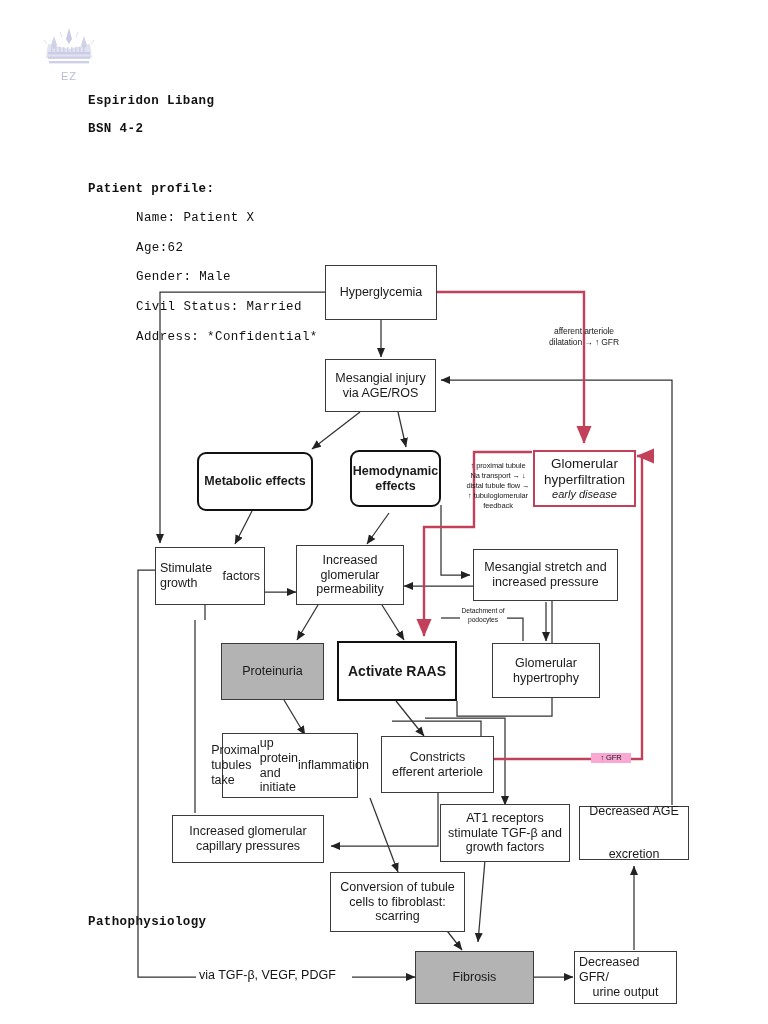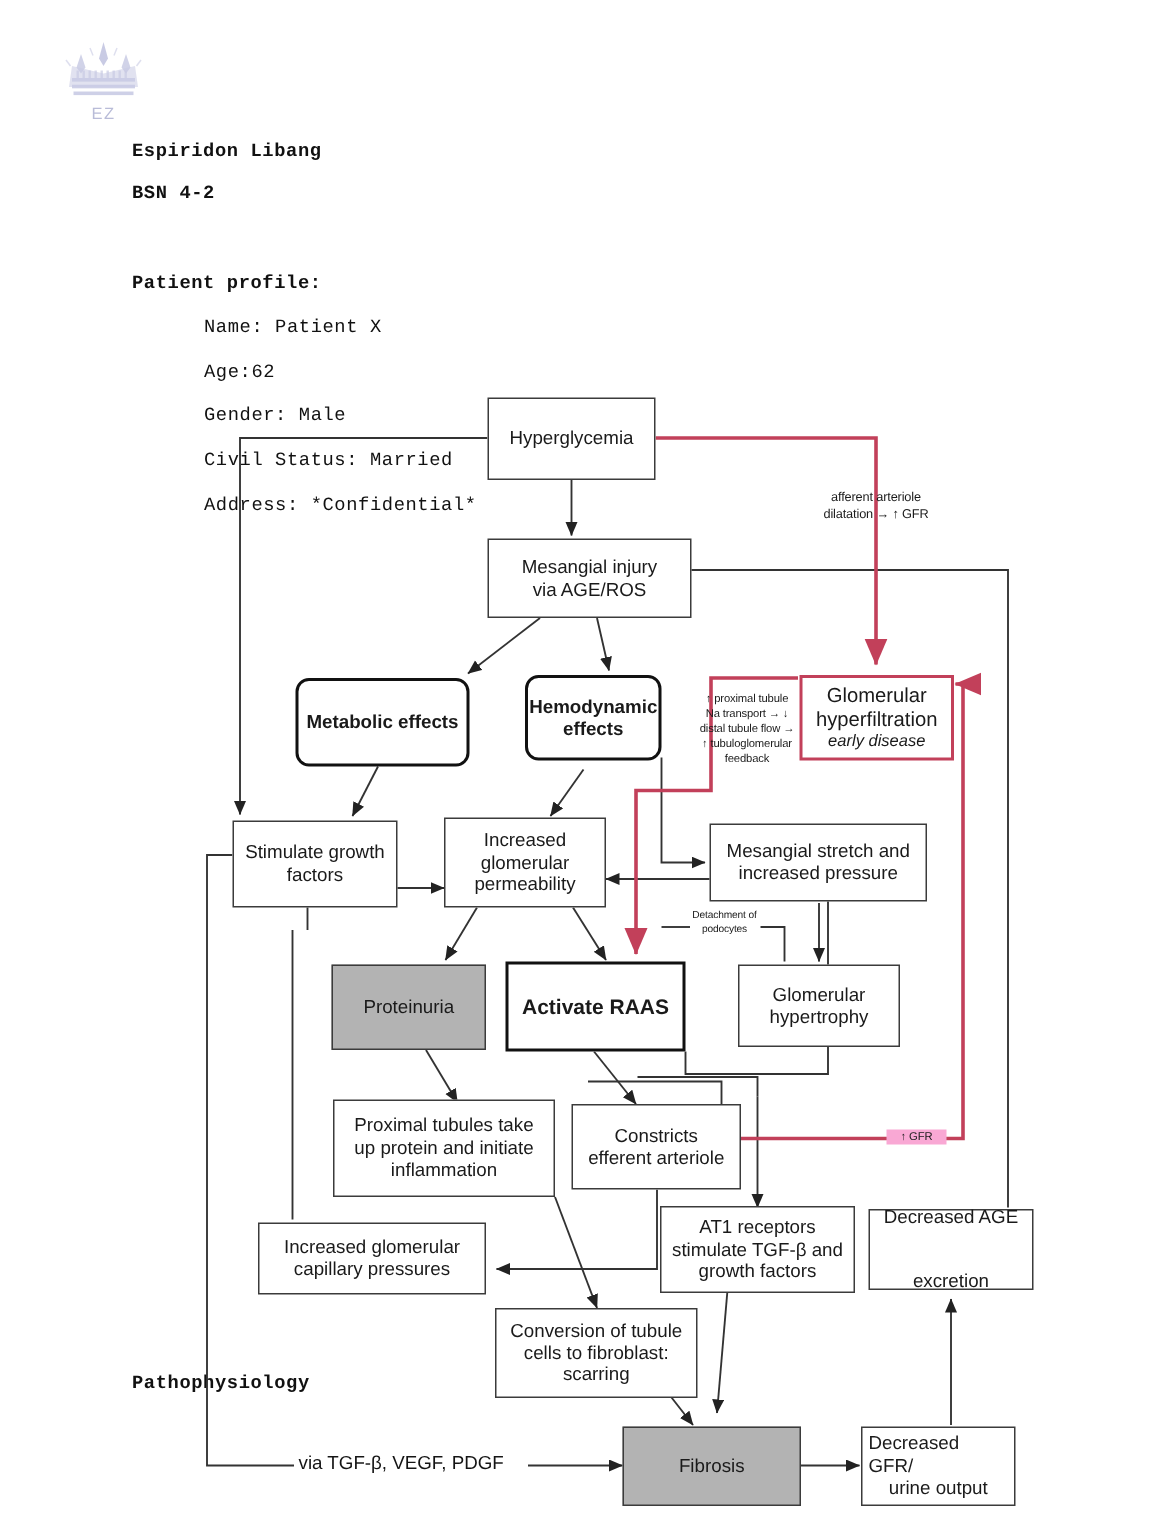--- a/index.html
+++ b/index.html
@@ -189,41 +189,41 @@
         <path d="M532,452 L474,452 L474,527 L424,527 L424,626 L424,636" marker-end="url(#ahr)"></path>
 
         <path d="M494,759 L642,759 L642,456 L637,456" marker-end="url(#ahr)"></path>
       </g>
     </svg>
 
     <div class="node" style="left:325px;top:265px;width:112px;height:55px;">
       <span>Hyperglycemia</span>
     </div>
 
-    <div class="node" style="left:325px;top:359px;width:136px;height:53px;flex-direction:column;">
+    <div class="node" style="left:325px;top:359px;width:111px;height:53px;flex-direction:column;">
       <span>Mesangial injury</span>
       <span>via AGE/ROS</span>
     </div>
 
     <div class="node thick" style="left:197px;top:452px;width:116px;height:59px;">
       <span>Metabolic effects</span>
     </div>
 
     <div class="node thick" style="left:350px;top:450px;width:91px;height:57px;flex-direction:column;">
       <span>Hemodynamic</span>
       <span>effects</span>
     </div>
 
     <div class="node red" style="left:533px;top:450px;width:103px;height:57px;text-align:center;">
       <span class="ln">Glomerular</span>
       <span class="ln">hyperfiltration</span>
       <span class="sub">early disease</span>
     </div>
 
-    <div class="node" style="left:155px;top:547px;width:110px;height:58px;flex-direction:column;">
+    <div class="node" style="left:155px;top:547px;width:110px;height:58px;flex-direction:row;">
       <span>Stimulate growth</span>
       <span>factors</span>
     </div>
 
     <div class="node" style="left:296px;top:545px;width:108px;height:60px;flex-direction:column;">
       <span>Increased</span>
       <span>glomerular</span>
       <span>permeability</span>
     </div>
 
@@ -238,21 +238,21 @@
 
     <div class="node thick-sq" style="left:337px;top:641px;width:120px;height:60px;font-size:14px;">
       <span>Activate RAAS</span>
     </div>
 
     <div class="node" style="left:492px;top:643px;width:108px;height:55px;flex-direction:column;">
       <span>Glomerular</span>
       <span>hypertrophy</span>
     </div>
 
-    <div class="node" style="left:222px;top:733px;width:148px;height:65px;flex-direction:column;">
+    <div class="node" style="left:222px;top:733px;width:136px;height:65px;flex-direction:row;">
       <span>Proximal tubules take</span>
       <span>up protein and initiate</span>
       <span>inflammation</span>
     </div>
 
     <div class="node" style="left:381px;top:736px;width:113px;height:57px;flex-direction:column;">
       <span>Constricts</span>
       <span>efferent arteriole</span>
     </div>
 

